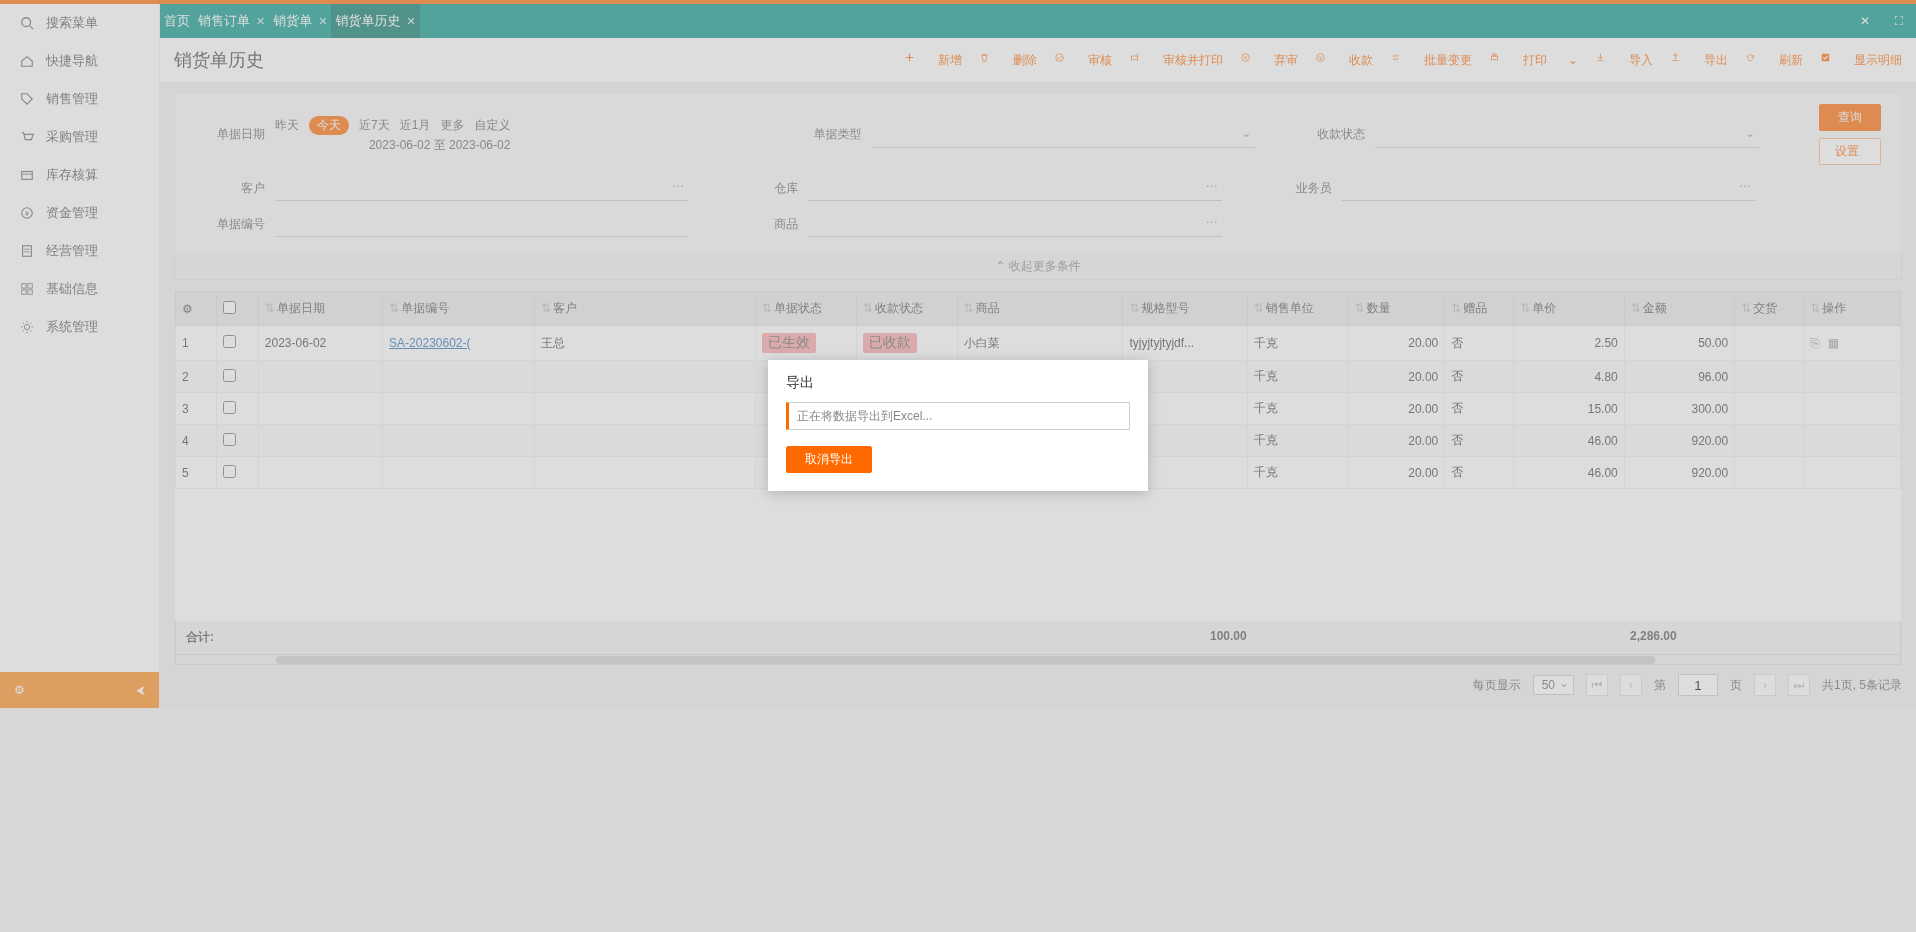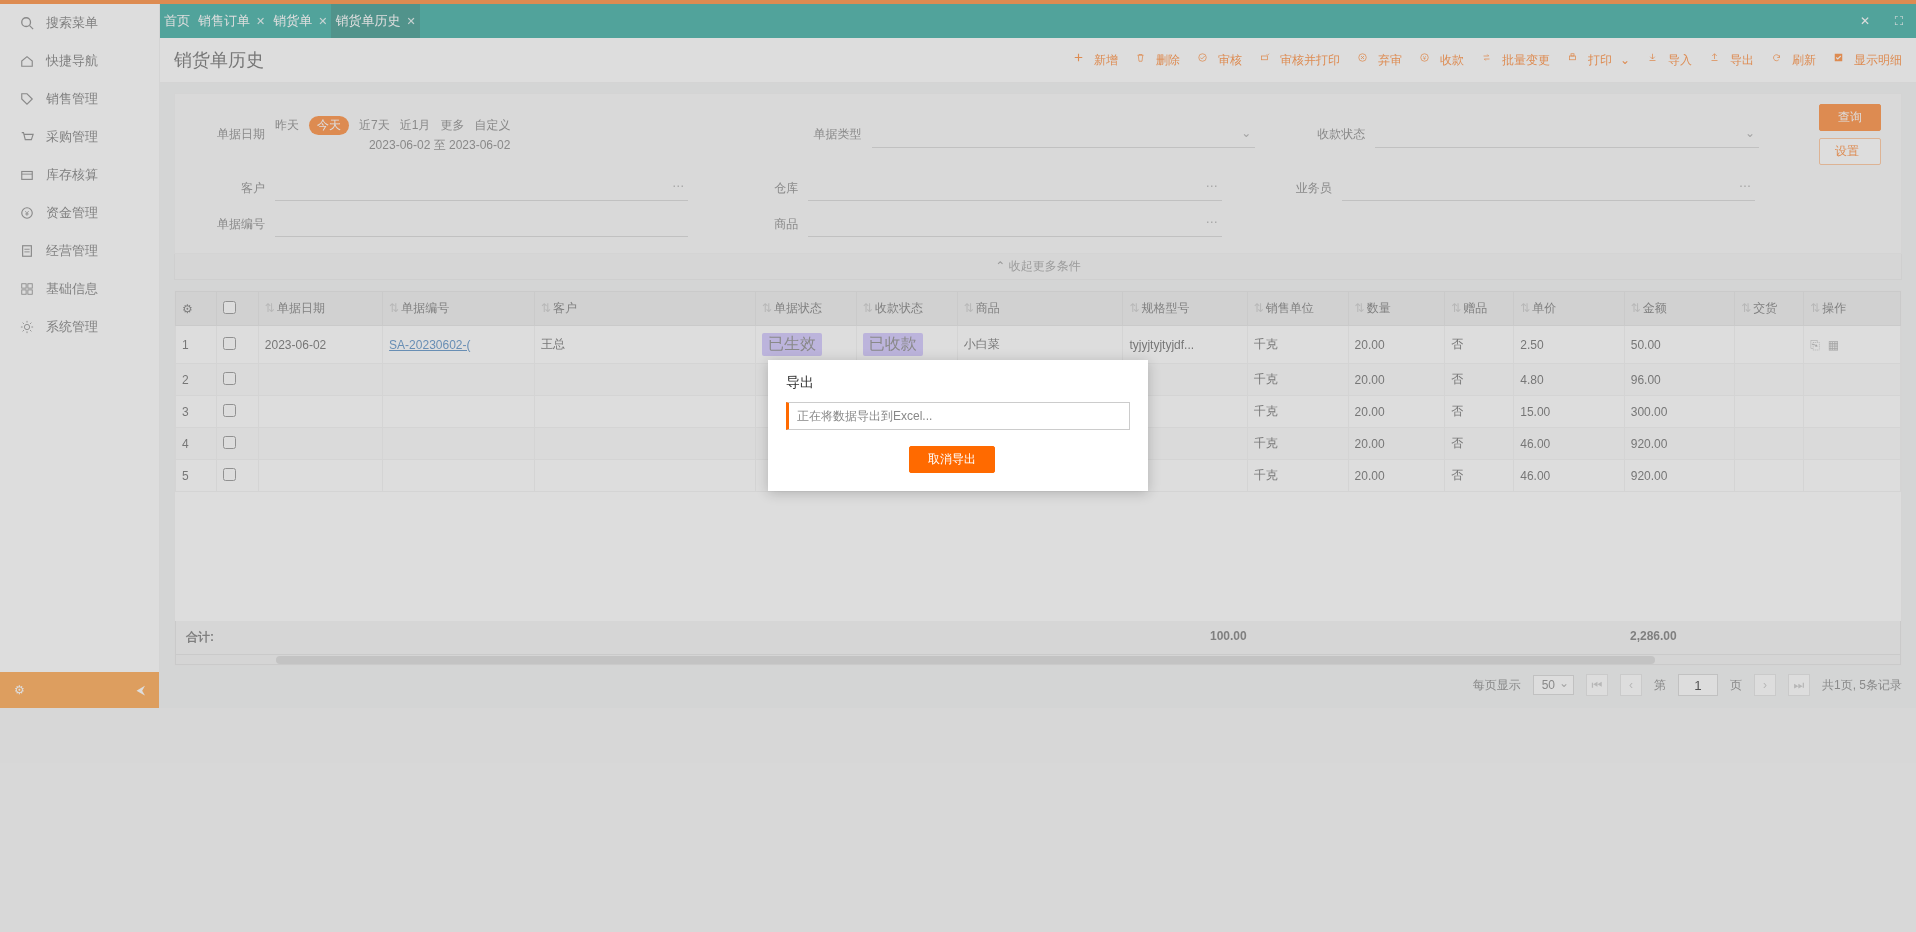--- a/index.html
+++ b/index.html
@@ -14,21 +14,21 @@
 .main { flex:1; display:flex; flex-direction:column; background:#eef0f0; }
 .tabs { height:34px; background:#009688; display:flex; align-items:stretch; position:relative; }
 .tab { display:flex; align-items:center; padding:0 4px; color:#fff; font-size:13px; cursor:pointer; }
 .tab .close { margin-left:6px; font-size:11px; opacity:.85; }
 .tab.active { background:#00796b; }
 .tabs-right { margin-left:auto; display:flex; align-items:center; }
 .tabs-right .sq { width:34px; height:34px; display:flex; align-items:center; justify-content:center; color:#fff; cursor:pointer; }
 .page-head { display:flex; align-items:center; padding:10px 14px; background:#fff; border-bottom:1px solid #eee; }
 .page-title { font-size:18px; color:#444; }
 .toolbar { margin-left:auto; display:flex; align-items:center; gap:18px; flex-wrap:wrap; }
-.toolbar .act { display:flex; align-items:center; gap:8px; cursor:pointer; color:#ff6a00; font-size:12px; }
+.toolbar .act { display:flex; align-items:center; gap:21px; cursor:pointer; color:#ff6a00; font-size:12px; }
 .toolbar .act svg { width:12px; height:12px; }
 .filter-panel { background:#f7f7f7; margin:10px 14px 0 14px; border:1px solid #eee; padding:10px 20px 6px 20px; position:relative; }
 .filter-row { display:flex; align-items:center; gap:40px; margin-bottom:10px; }
 .filter-cell { display:flex; align-items:center; gap:10px; flex:1; }
 .filter-label { width:70px; text-align:right; color:#666; font-size:12px; }
 .date-chips { display:flex; align-items:center; gap:10px; font-size:12px; color:#666; }
 .date-chips .chip { cursor:pointer; }
 .date-chips .chip.active { background:#ff6a00; color:#fff; padding:1px 8px; border-radius:10px; }
 .date-range { color:#666; font-size:12px;text-align:right; }
 .control { flex:1; height:26px; border-bottom:1px solid #ccc; position:relative; }
@@ -37,40 +37,40 @@
 .btn { padding:4px 18px; border-radius:2px; cursor:pointer; text-align:center; font-size:12px; }
 .btn.primary { background:#ff6a00; color:#fff; border:1px solid #ff6a00; }
 .btn.secondary { background:#fff; color:#ff6a00; border:1px solid #ffb27a;padding-left:12px; }
 .collapse-bar { text-align:center; padding:4px 0; color:#888; font-size:12px; cursor:pointer; background:#f2f2f2; border:1px solid #e6e6e6; border-top:none; margin:0 14px; }
 .table-wrap { margin:10px 14px 0 14px; background:#fff; border:1px solid #eee; flex:1; display:flex; flex-direction:column; overflow:hidden; }
 table { width:100%; border-collapse:collapse; font-size:12px; }
 thead th { background:#e9e9e9; color:#555; font-weight:normal; padding:8px 6px; border:1px solid #ddd; position:relative; text-align:left; white-space:nowrap; }
 thead th .sort { color:#bbb; margin-right:2px; }
 tbody td { padding:7px 6px; border:1px solid #eee; color:#444; white-space:nowrap; }
 tbody tr:nth-child(even){ background:#fafafa; }
-.badge { display:inline-block; padding:1px 6px; border-radius:2px; font-size:16px; background:#c4b5fd; color:#666; }
+.badge { display:inline-block; padding:1px 6px; border-radius:2px; font-size:14px; background:#fca5a5; color:#666; }
 .link { color:#2a6fb5; text-decoration:underline; cursor:pointer; }
-.num { }
+.num { text-align:right; }
 .totals { background:#f2f2f2; display:flex; padding:8px 10px; font-weight:bold; color:#555; border:1px solid #ddd; border-top:none; }
 .totals .t-label { width:80px; }
 .totals .t-qty { margin-left:auto; width:420px; text-align:left; }
 .totals .t-amt { width:260px; text-align:left; }
 .hscroll { height:10px; background:#f0f0f0; border:1px solid #ddd; border-top:none; position:relative; }
 .hscroll .thumb { position:absolute; left:100px; width:80%; top:1px; height:8px; background:#cfcfcf; border-radius:4px; }
 .pager { display:flex; align-items:center; justify-content:flex-end; gap:12px; padding:8px 14px 12px 14px; color:#666; font-size:12px; }
 .pager .sel { border:1px solid #ccc; padding:2px 18px 2px 8px; position:relative; background:#fff; }
 .pager .sel::after { content:"⌄"; position:absolute; right:4px; top:0; color:#999; }
 .pager .pbtn { width:22px; height:22px; border:1px solid #ddd; display:flex; align-items:center; justify-content:center; cursor:pointer; color:#bbb; background:#fff; }
 .pager .pinput { width:40px; height:22px; border:1px solid #ccc; text-align:center; }
 .overlay { position:absolute; inset:0; background:rgba(180,180,180,0.45); display:flex; align-items:flex-start; justify-content:center; padding-top:360px; z-index:50; }
 .dialog { width:380px; background:#fff; box-shadow:0 2px 12px rgba(0,0,0,0.2); }
 .dialog-head { padding:14px 18px 10px 18px; font-size:14px; color:#333; }
 .dialog-body { padding:0 18px 16px 18px; }
 .dialog-input { width:100%; height:28px; border:1px solid #ccc; padding:0 8px; font-size:12px; color:#888; border-left:3px solid #ff6a00; }
-.dialog-foot { display:flex; justify-content:center; padding:0 30px 18px 18px; }
+.dialog-foot { display:flex; justify-content:flex-start; padding:0 30px 18px 18px; }
 .row-ops { display:flex; gap:8px; color:#999; }
 .row-ops span { cursor:pointer; }
 </style>
 </head>
 <body>
 
 <div class="top-strip"></div>
 <div class="layout">
   <div class="sidebar">
     <div class="sidebar-menu" id="sidebar-menu">

